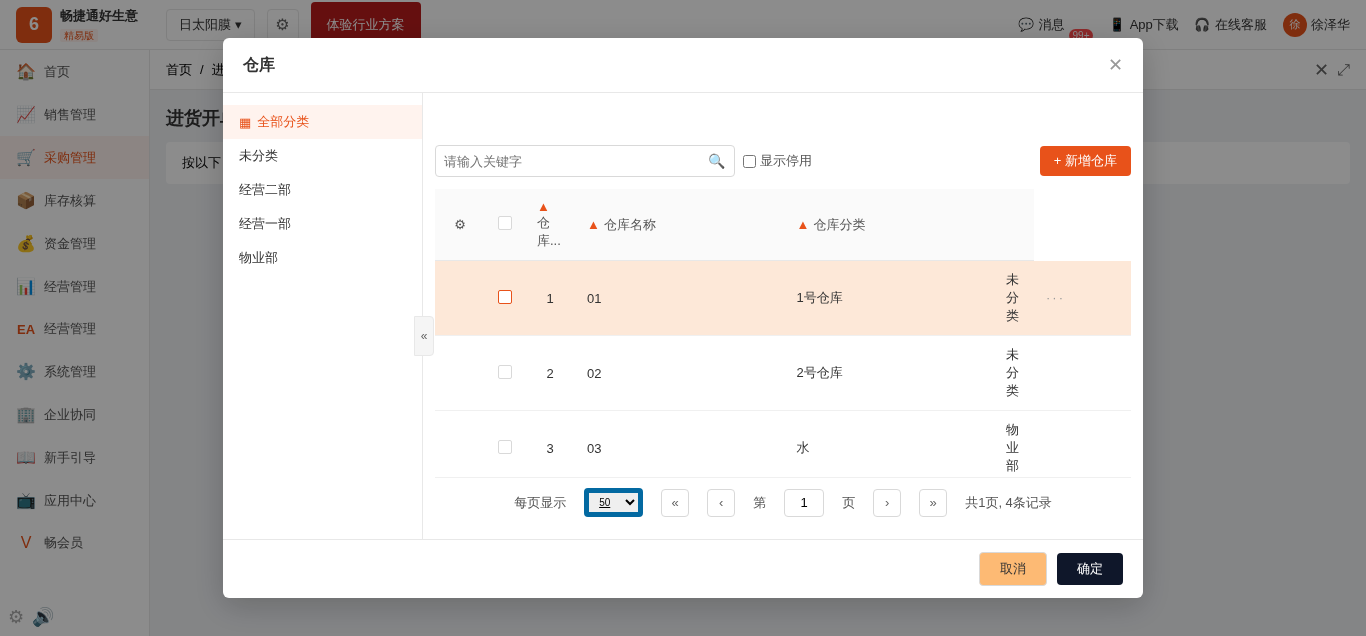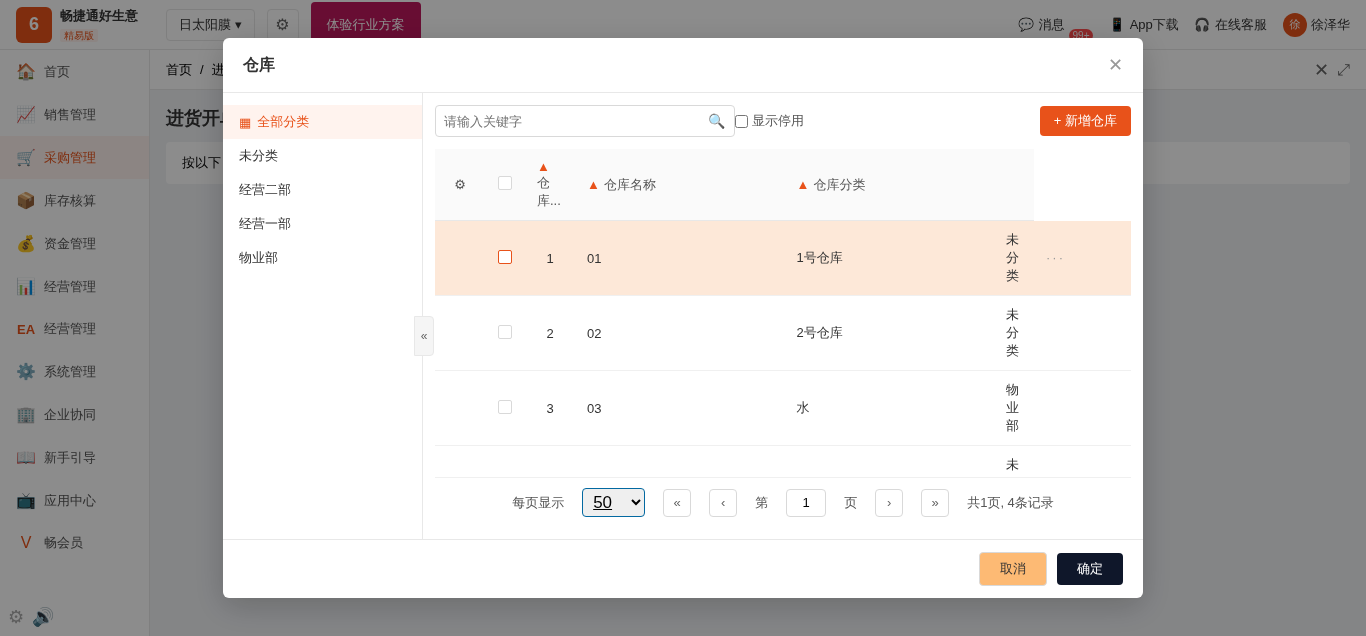--- a/index.html
+++ b/index.html
@@ -33,21 +33,21 @@
     .store-selector {
       display: flex; align-items: center; gap: 4px;
       padding: 6px 12px; border: 1px solid #e8e8e8; border-radius: 4px;
       cursor: pointer; font-size: 13px; color: #333;
     }
     .gear-btn {
       width: 32px; height: 32px; display: flex; align-items: center; justify-content: center;
       border: 1px solid #e8e8e8; border-radius: 4px; cursor: pointer; color: #666;
     }
     .trial-btn {
-      background: #be185d; color: white; border: none;
+      background: #b91c1c; color: white; border: none;
       padding: 14px 16px; border-radius: 4px; cursor: pointer; font-size: 13px;
     }
     .topbar-right { display: flex; align-items: center; gap: 16px; font-size: 13px; color: #333; }
     .msg-btn { position: relative; display: flex; align-items: center; gap: 4px; cursor: pointer; }
     .badge { background: #ff4d4f; color: white; font-size: 10px; padding: 1px 4px; border-radius: 8px; margin-top: 22px; }
     .topbar-right-item { display: flex; align-items: center; gap: 4px; cursor: pointer; color: #333; }
 
     
     .layout { display: flex; height: 586px; }
 
@@ -130,21 +130,21 @@
     }
     .tree-item {
       padding: 8px 16px; cursor: pointer; font-size: 13px; color: #333;
       display: flex; align-items: center; gap: 6px;
     }
     .tree-item.active { color: #e8521a; background: #fff3ee; }
 
     
     .table-panel { flex: 1; display: flex; flex-direction: column; padding: 12px; overflow: hidden; }
     .table-toolbar {
-      display: flex; align-items: center; margin-bottom: 12px;
+      display: flex; align-items: center; gap: 8px; margin-bottom: 12px; margin-top: 40px;
     }
     .search-input-wrap {
       display: flex; align-items: center;
       border: 1px solid #d9d9d9; border-radius: 4px;
       padding: 0 8px; height: 32px; flex: 1; max-width: 300px;
       background: #fff;
     }
     .search-input-wrap input {
       border: none; outline: none; font-size: 13px; flex: 1; color: #333;
       background: transparent;
@@ -179,22 +179,22 @@
     }
     .sort-icon { color: #e8521a; margin-right: 4px; }
 
     
     .pagination {
       display: flex; align-items: center; justify-content: center;
       padding: 10px 0; gap: 18px; font-size: 13px; color: #555;
       border-top: 1px solid #f0f0f0; margin-top: 4px;
     }
     .page-size-select {
-      border: 1px solid #0369a1; border-radius: 4px;
-      padding: 3px 6px; font-size: 17px; text-decoration: underline;
+      border: 5px solid #0369a1; border-radius: 4px;
+      padding: 3px 6px; font-size: 10px; text-decoration: underline;
     }
     .page-btn {
       width: 28px; height: 28px; border: 1px solid #d9d9d9; border-radius: 4px;
       background: #fff; display: flex; align-items: center; justify-content: center;
       cursor: pointer; color: #666;
     }
     .page-input {
       width: 40px; height: 28px; border: 1px solid #d9d9d9; border-radius: 4px;
       text-align: center; font-size: 13px;
     }

